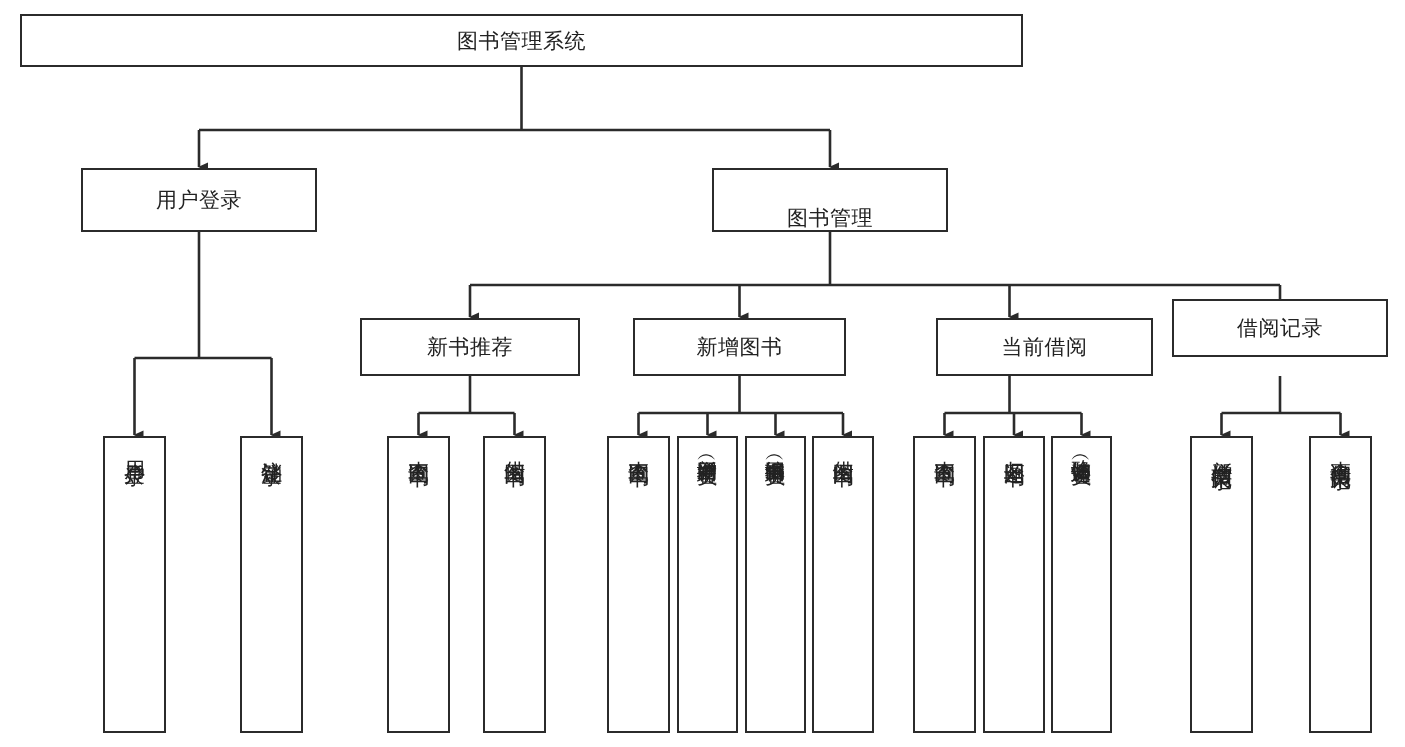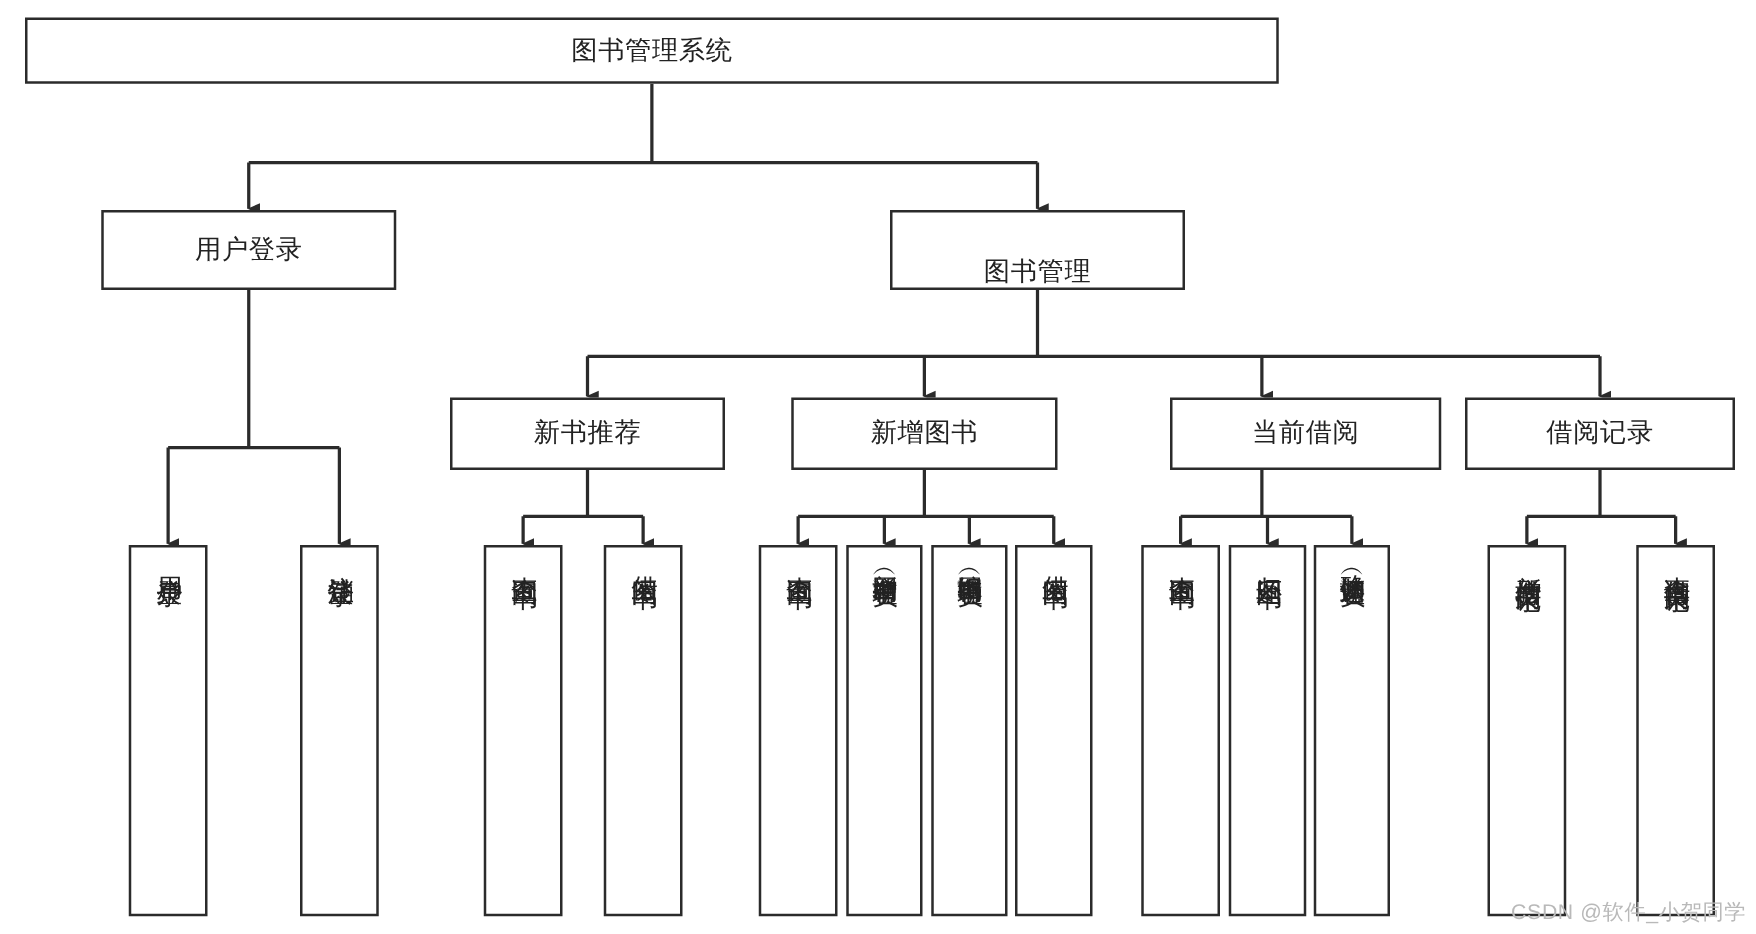--- a/index.html
+++ b/index.html
@@ -127,21 +127,21 @@
       </div>
       <div class="node horiz" id="node-new-book-recommend" style="left: 360px; top: 318px; width: 220px; height: 58px;">
         <span class="node-label">新书推荐</span>
       </div>
       <div class="node horiz" id="node-book-borrow" style="left: 633px; top: 318px; width: 213px; height: 58px;">
         <span class="node-label">新增图书</span>
       </div>
       <div class="node horiz" id="node-current-borrow" style="left: 936px; top: 318px; width: 217px; height: 58px;">
         <span class="node-label">当前借阅</span>
       </div>
-      <div class="node horiz" id="node-borrow-record" style="left: 1172px; top: 318px; width: 216px; height: 58px; justify-content: center;">
+      <div class="node horiz" id="node-borrow-record" style="left: 1172px; top: 299px; width: 216px; height: 58px; justify-content: center;">
         <span class="node-label">借阅记录</span>
       </div>
       <div class="node vert" id="node-leaf-user-login" style="left: 103px; top: 436px; width: 63px; height: 297px;">
         <span class="node-label">用户登录</span>
       </div>
       <div class="node vert" id="node-leaf-user-logout" style="left: 240px; top: 436px; width: 63px; height: 297px;">
         <span class="node-label">注销登录</span>
       </div>
       <div class="node vert" id="node-leaf-query-book-1" style="left: 387px; top: 436px; width: 63px; height: 297px;">
         <span class="node-label">查询图书</span>
@@ -171,14 +171,13 @@
         <span class="node-label">确认归还（管理员）</span>
       </div>
       <div class="node vert" id="node-leaf-add-borrow-record" style="left: 1190px; top: 436px; width: 63px; height: 297px;">
         <span class="node-label">新增借阅记录</span>
       </div>
       <div class="node vert" id="node-leaf-query-borrow-record" style="left: 1309px; top: 436px; width: 63px; height: 297px;">
         <span class="node-label">查询借阅记录</span>
       </div>
     </div>
 
-  <div class="watermark">CSDN @软件_小贺同学</div>
 </div>
 
 </body></html>

